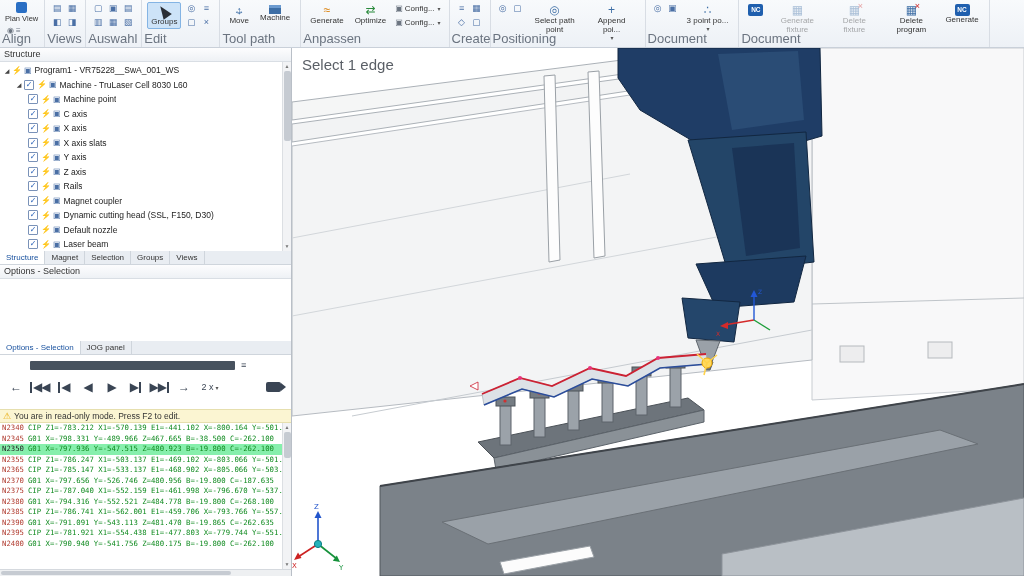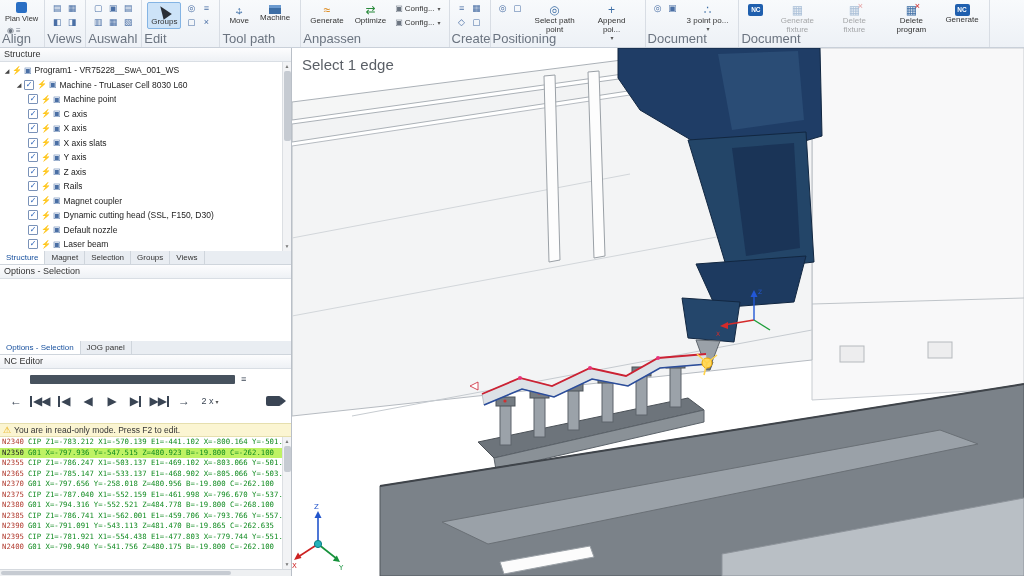--- a/index.html
+++ b/index.html
@@ -78,21 +78,21 @@
 .camicon .lens{position:absolute;right:-5px;top:1px;width:0;height:0;border-top:4px solid transparent;border-bottom:4px solid transparent;border-left:5px solid #3a4554}
 
 .warn{flex:0 0 14px;background:#fbf5d2;border-top:1px solid #e6dfae;border-bottom:1px solid #e6dfae;display:flex;align-items:center;font-size:8.5px;color:#333;padding:0 3px;gap:3px;white-space:nowrap}
 .warnicon{color:#e6a700;font-size:9px}
 
 .nclist{flex:1;display:flex;overflow:hidden}
 .nccol{flex:1;overflow:hidden;font-family:"DejaVu Sans Mono",monospace;font-size:7.3px;line-height:10.5px;white-space:nowrap}
 .nc-line{height:10.5px;overflow:hidden;padding-left:2px}
 .nc-num{color:#b03a2e;margin-right:4px}
 .nc-code{color:#0f8a1f}
-.nc-line.hl{background:#bef264}
+.nc-line.hl{background:#86efac}
 .nc-line.hl .nc-num{color:#222}
 
 
 .viewport{flex:1;position:relative;background:#fff;overflow:hidden}
 .hint{position:absolute;top:8px;left:10px;font-size:15px;color:#5a5f66}
 .viewport svg{display:block;width:100%;height:100%}
 </style>
 </head>
 <body>
 
@@ -420,21 +420,20 @@
 
           <div class="tab active">
             <span>Options - Selection</span>
           </div>
 
           <div class="tab">
             <span>JOG panel</span>
           </div>
         </div>
 
-      <div class="phdr">NC Editor</div>
 
       <div class="ncctrl">
         <div class="seekrow">
           <div class="seek"></div>
           <span class="seekicon">≡</span>
         </div>
         <div class="playrow">
           <div class="pbtn">
               <span class="pg">←</span>
             </div>
@@ -481,36 +480,39 @@
         <span>You are in read-only mode. Press F2 to edit.</span>
       </div>
 
       <div class="nclist">
         <div class="nccol">
 
             <div class="nc-line">
               <span class="nc-num">N2340</span><span class="nc-code">CIP Z1=-783.212 X1=-570.139 E1=-441.102 X=-800.164 Y=-501.338 Z=473.044 B=-46.532 C=-262.100</span>
             </div>
 
+            <div class="nc-line">
+              <span class="nc-num">N2345</span><span class="nc-code">G01 X=-798.331 Y=-489.966 Z=467.665 B=-38.500 C=-262.100</span>
+            </div>
 
             <div class="nc-line hl">
               <span class="nc-num">N2350</span><span class="nc-code">G01 X=-797.936 Y=-547.515 Z=480.923 B=-19.800 C=-262.100</span>
             </div>
 
             <div class="nc-line">
               <span class="nc-num">N2355</span><span class="nc-code">CIP Z1=-786.247 X1=-503.137 E1=-469.102 X=-803.066 Y=-501.338 Z=475.044 B=-44.532 C=-262.100</span>
             </div>
 
 
             <div class="nc-line">
               <span class="nc-num">N2365</span><span class="nc-code">CIP Z1=-785.147 X1=-533.137 E1=-468.902 X=-805.066 Y=-503.338 Z=475.044 B=-42.532 C=-262.100</span>
             </div>
 
             <div class="nc-line">
-              <span class="nc-num">N2370</span><span class="nc-code">G01 X=-797.656 Y=-258.018 Z=480.956 B=-19.800 C=-262.100</span>
+              <span class="nc-num">N2370</span><span class="nc-code">G01 X=-797.656 Y=-526.746 Z=480.956 B=-19.800 C=-187.635</span>
             </div>
 
             <div class="nc-line">
               <span class="nc-num">N2375</span><span class="nc-code">CIP Z1=-787.040 X1=-552.159 E1=-461.998 X=-796.670 Y=-537.533 Z=482.806 B=-19.800 C=-268.100</span>
             </div>
 
             <div class="nc-line">
               <span class="nc-num">N2380</span><span class="nc-code">G01 X=-794.316 Y=-552.521 Z=484.778 B=-19.800 C=-268.100</span>
             </div>
 

